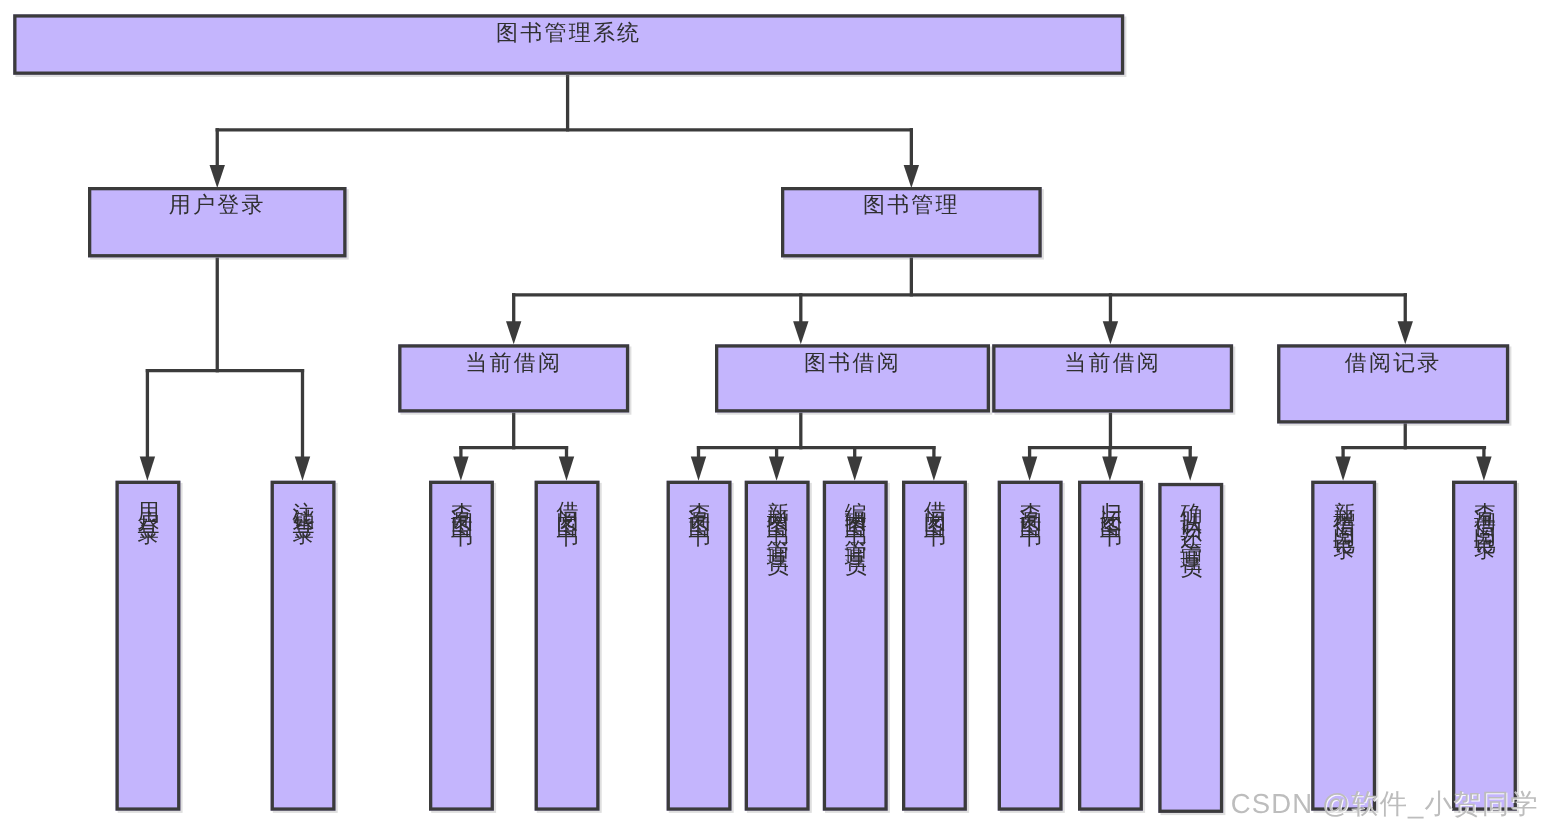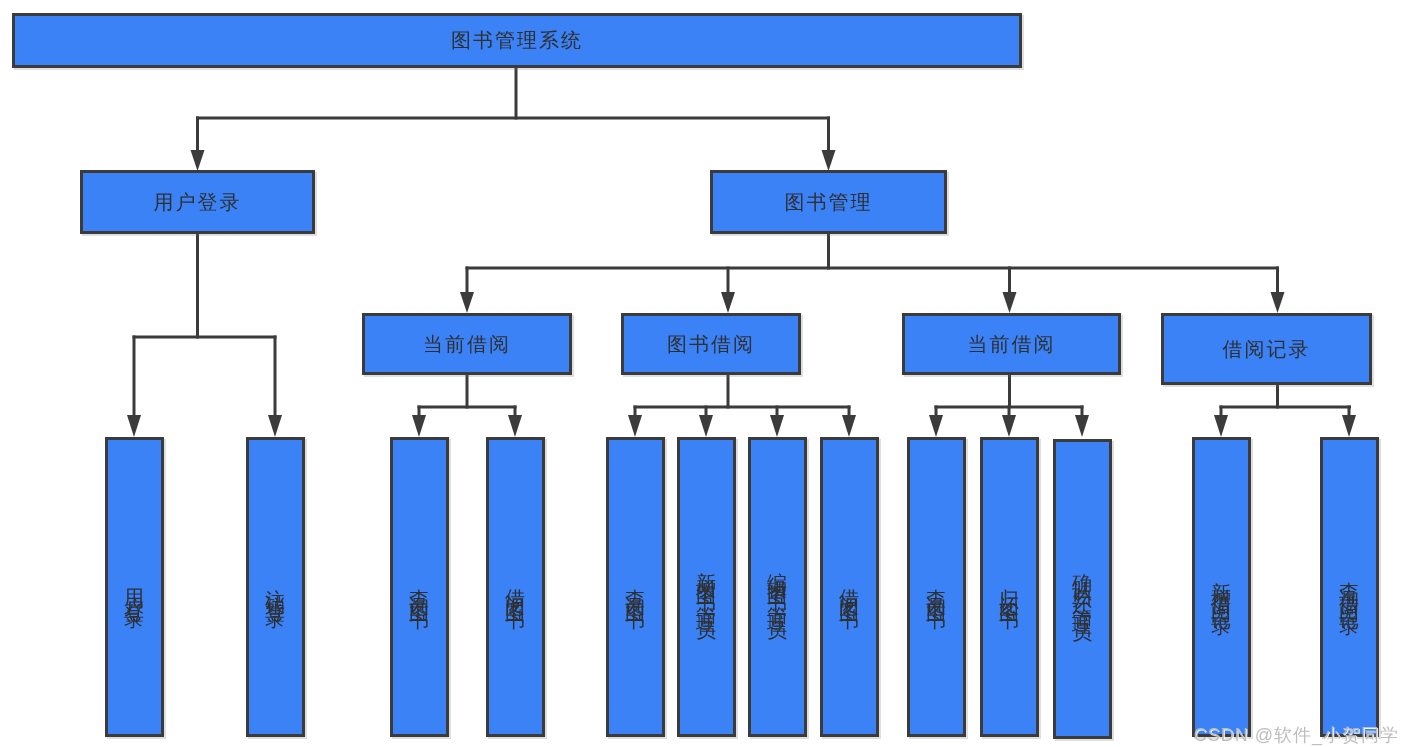--- a/index.html
+++ b/index.html
@@ -18,43 +18,43 @@
     color: var(--text);
     overflow: hidden;
   }
   svg.wires { position: absolute; left: 0; top: 0; }
   .wires line { stroke: var(--line); stroke-width: 3; }
   .wires polygon { fill: var(--line); }
   .box {
     position: absolute;
     box-sizing: border-box;
     border: 3px solid var(--line);
-    background: #3b82f6;
+    background: #c4b5fd;
     display: flex;
-    align-items: center;
+    align-items: flex-start;
     justify-content: center;
     box-shadow: 2px 2px 0 rgba(110,110,110,0.22);
   }
   .box.h span {
     font-size: 20px;
     letter-spacing: 2px;
     white-space: nowrap;
   }
   .box.v span {
     writing-mode: vertical-rl;
     text-orientation: mixed;
     font-size: 20px;
     letter-spacing: 7px;
     line-height: 1;
   }
   .watermark {
     position: absolute;
     right: 6px;
     bottom: 0px;
-    font-size: 18px;
+    font-size: 25px;
     letter-spacing: 1px;
     color: var(--watermark);
     text-shadow: 1px 1px 0 rgba(255,255,255,0.9);
     white-space: nowrap;
   }
 </style>
 </head>
 <body>
 
 <div class="canvas">
@@ -128,21 +128,21 @@
   <div class="box h" style="left:80px; top:170px; width:235px; height:64px">
     <span>用户登录</span>
   </div>
   <div class="box h" style="left:710px; top:170px; width:237px; height:64px">
     <span>图书管理</span>
   </div>
 
   <div class="box h" style="left:362px; top:313px; width:210px; height:62px">
     <span>当前借阅</span>
   </div>
-  <div class="box h" style="left:621px; top:313px; width:180px; height:62px">
+  <div class="box h" style="left:650px; top:313px; width:250px; height:62px">
     <span>图书借阅</span>
   </div>
   <div class="box h" style="left:902px; top:313px; width:219px; height:62px">
     <span>当前借阅</span>
   </div>
   <div class="box h" style="left:1161px; top:313px; width:211px; height:72px">
     <span>借阅记录</span>
   </div>
 
   <div class="box v" style="left:105px; top:437px; width:59px; height:300px">

